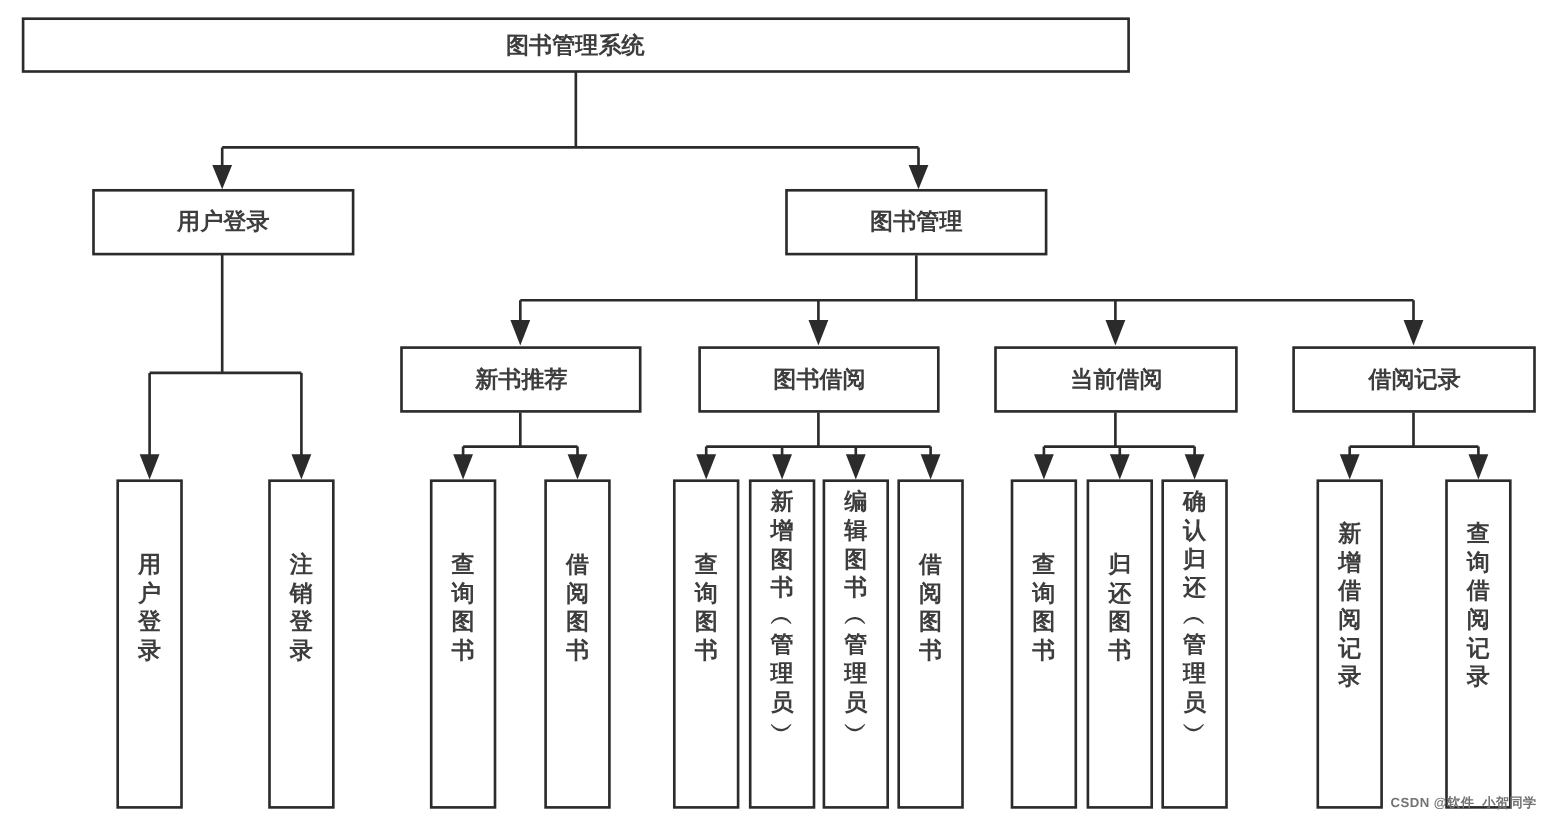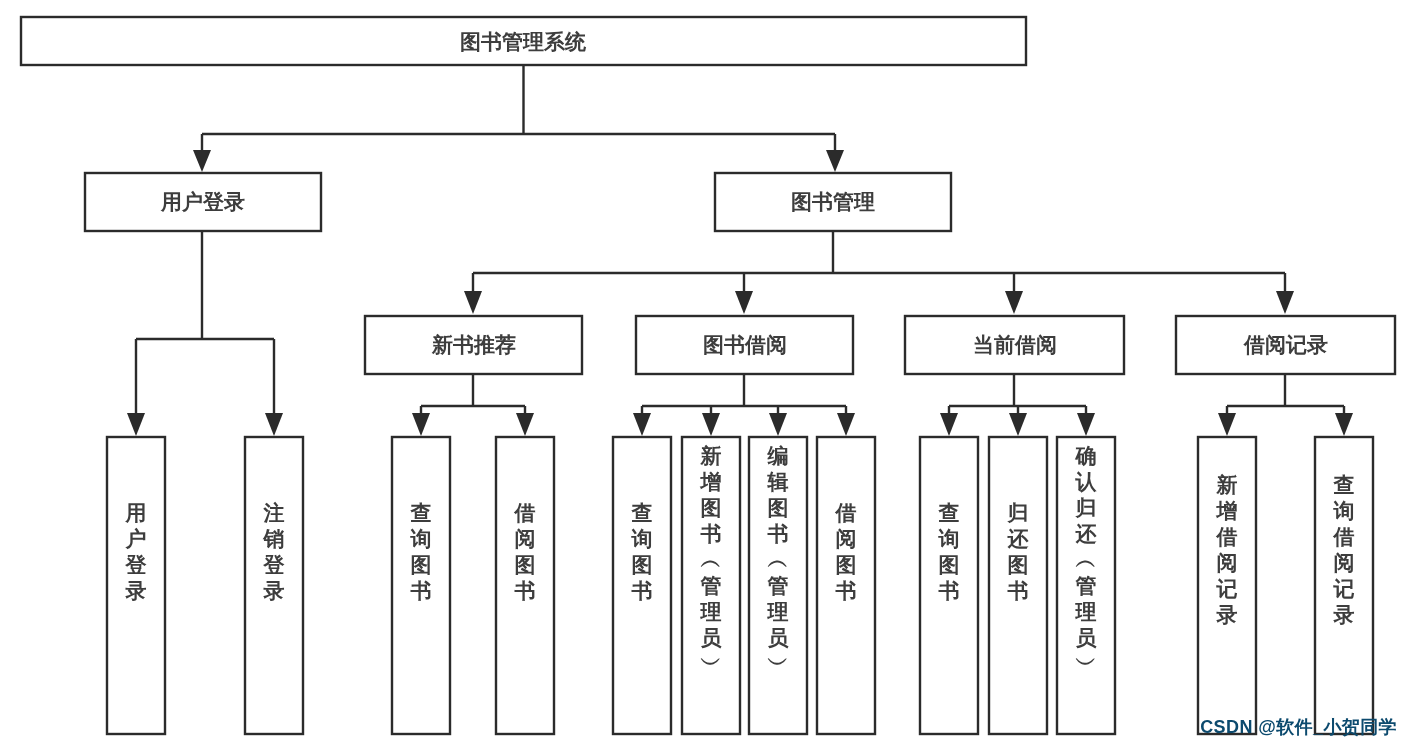--- a/index.html
+++ b/index.html
@@ -53,22 +53,22 @@
     font-family: "Liberation Sans", "DejaVu Sans", sans-serif;
     font-size: 21px;
     fill: #3d3d3d;
     text-anchor: middle;
   }
   .watermark {
     position: absolute;
     right: 12px;
     bottom: 8px;
     font-family: "Liberation Sans", "DejaVu Sans", sans-serif;
-    font-size: 18px;
-    color: #0c4a6e;
+    font-size: 12px;
+    color: #737373;
     letter-spacing: 0.4px;
     white-space: nowrap;
     user-select: none;
   }
 </style>
 </head>
 <body>
 
 <div id="diagram-root">
   <svg class="tree" viewBox="0 0 1405 747" xmlns="http://www.w3.org/2000/svg">

